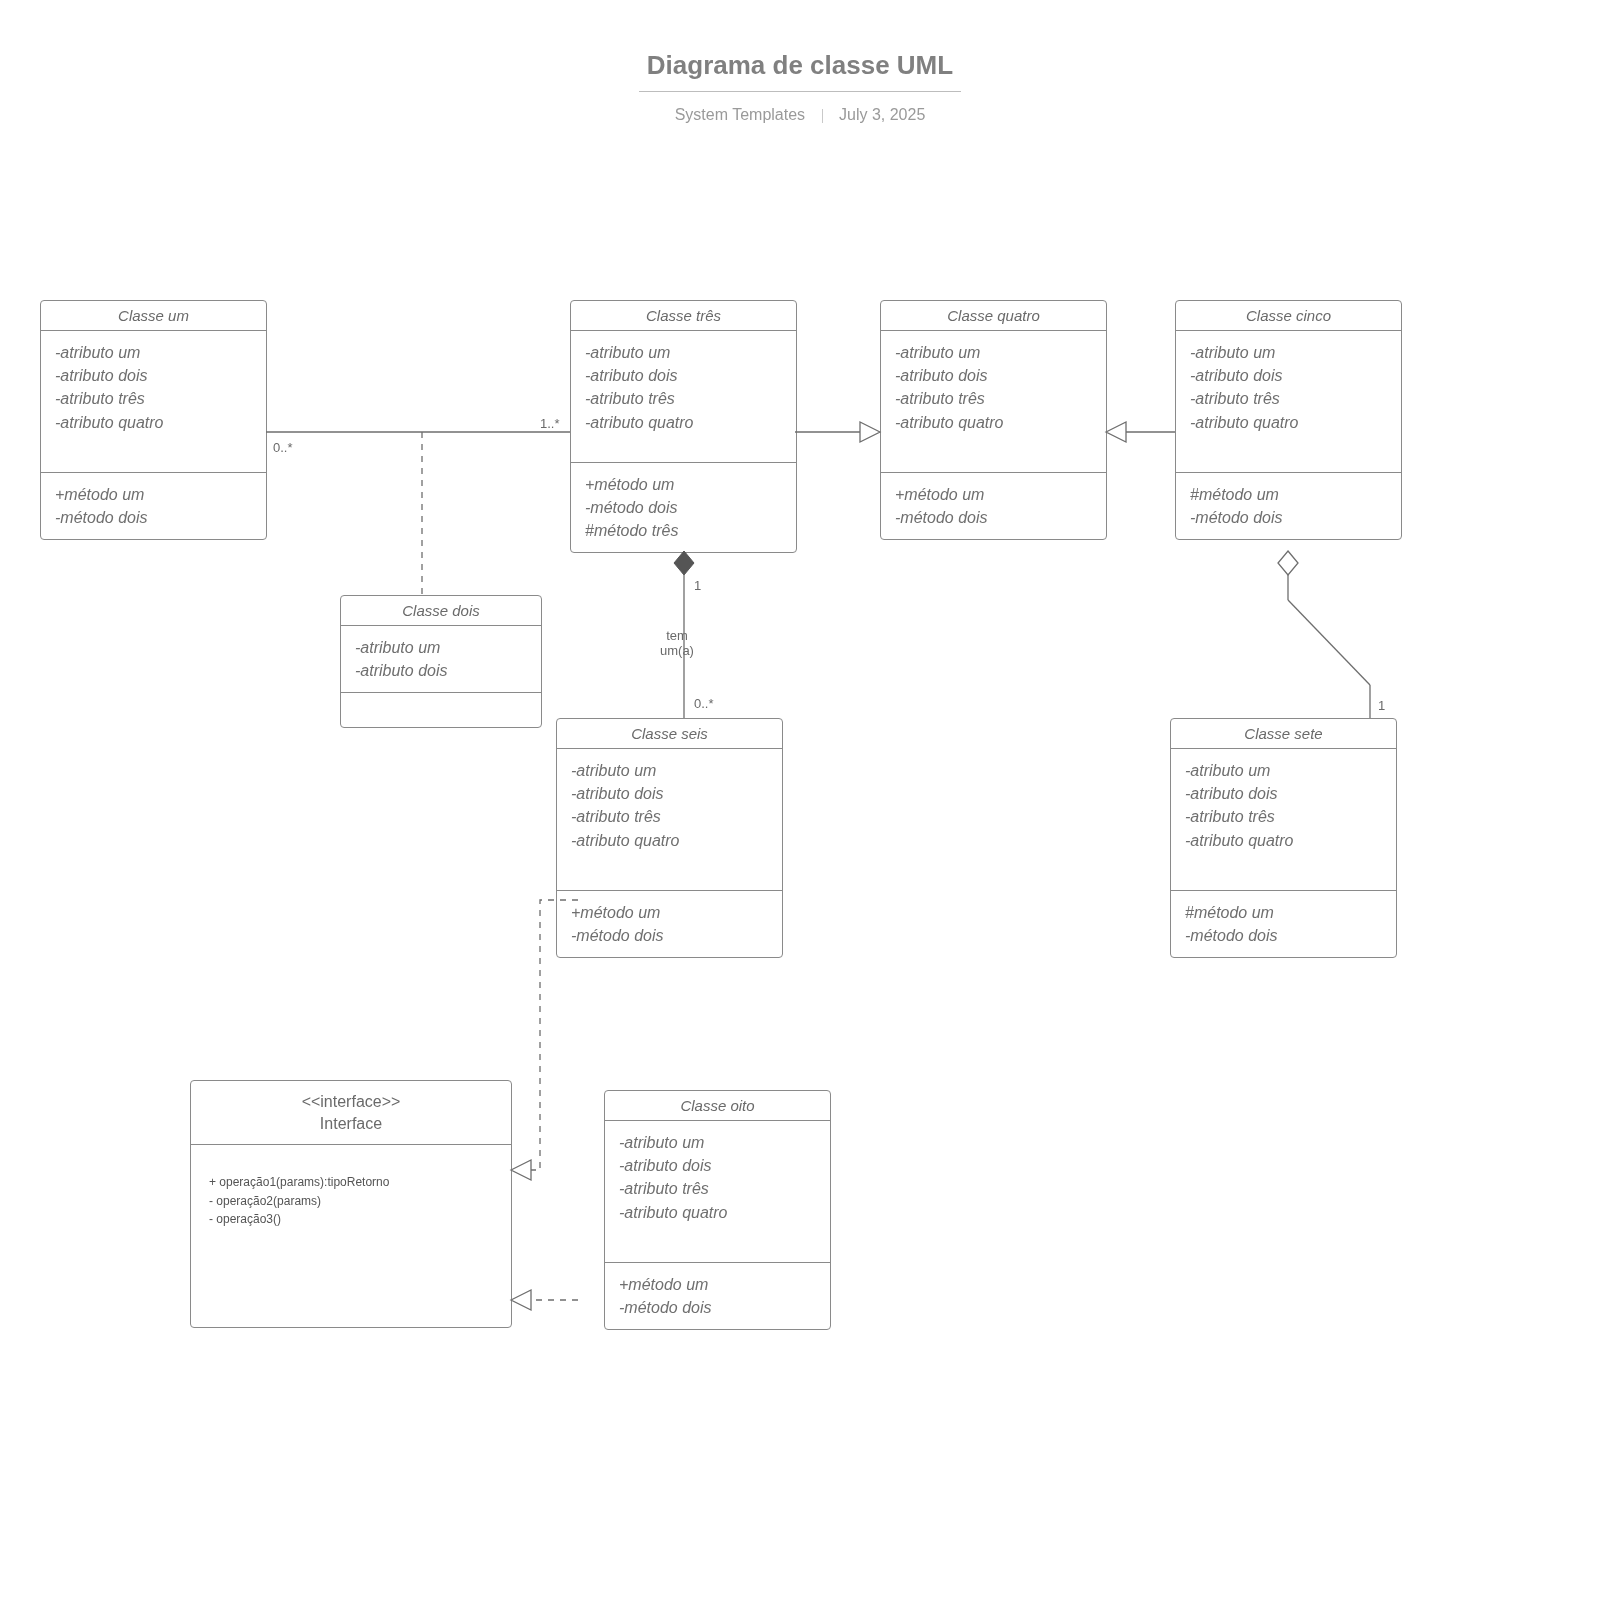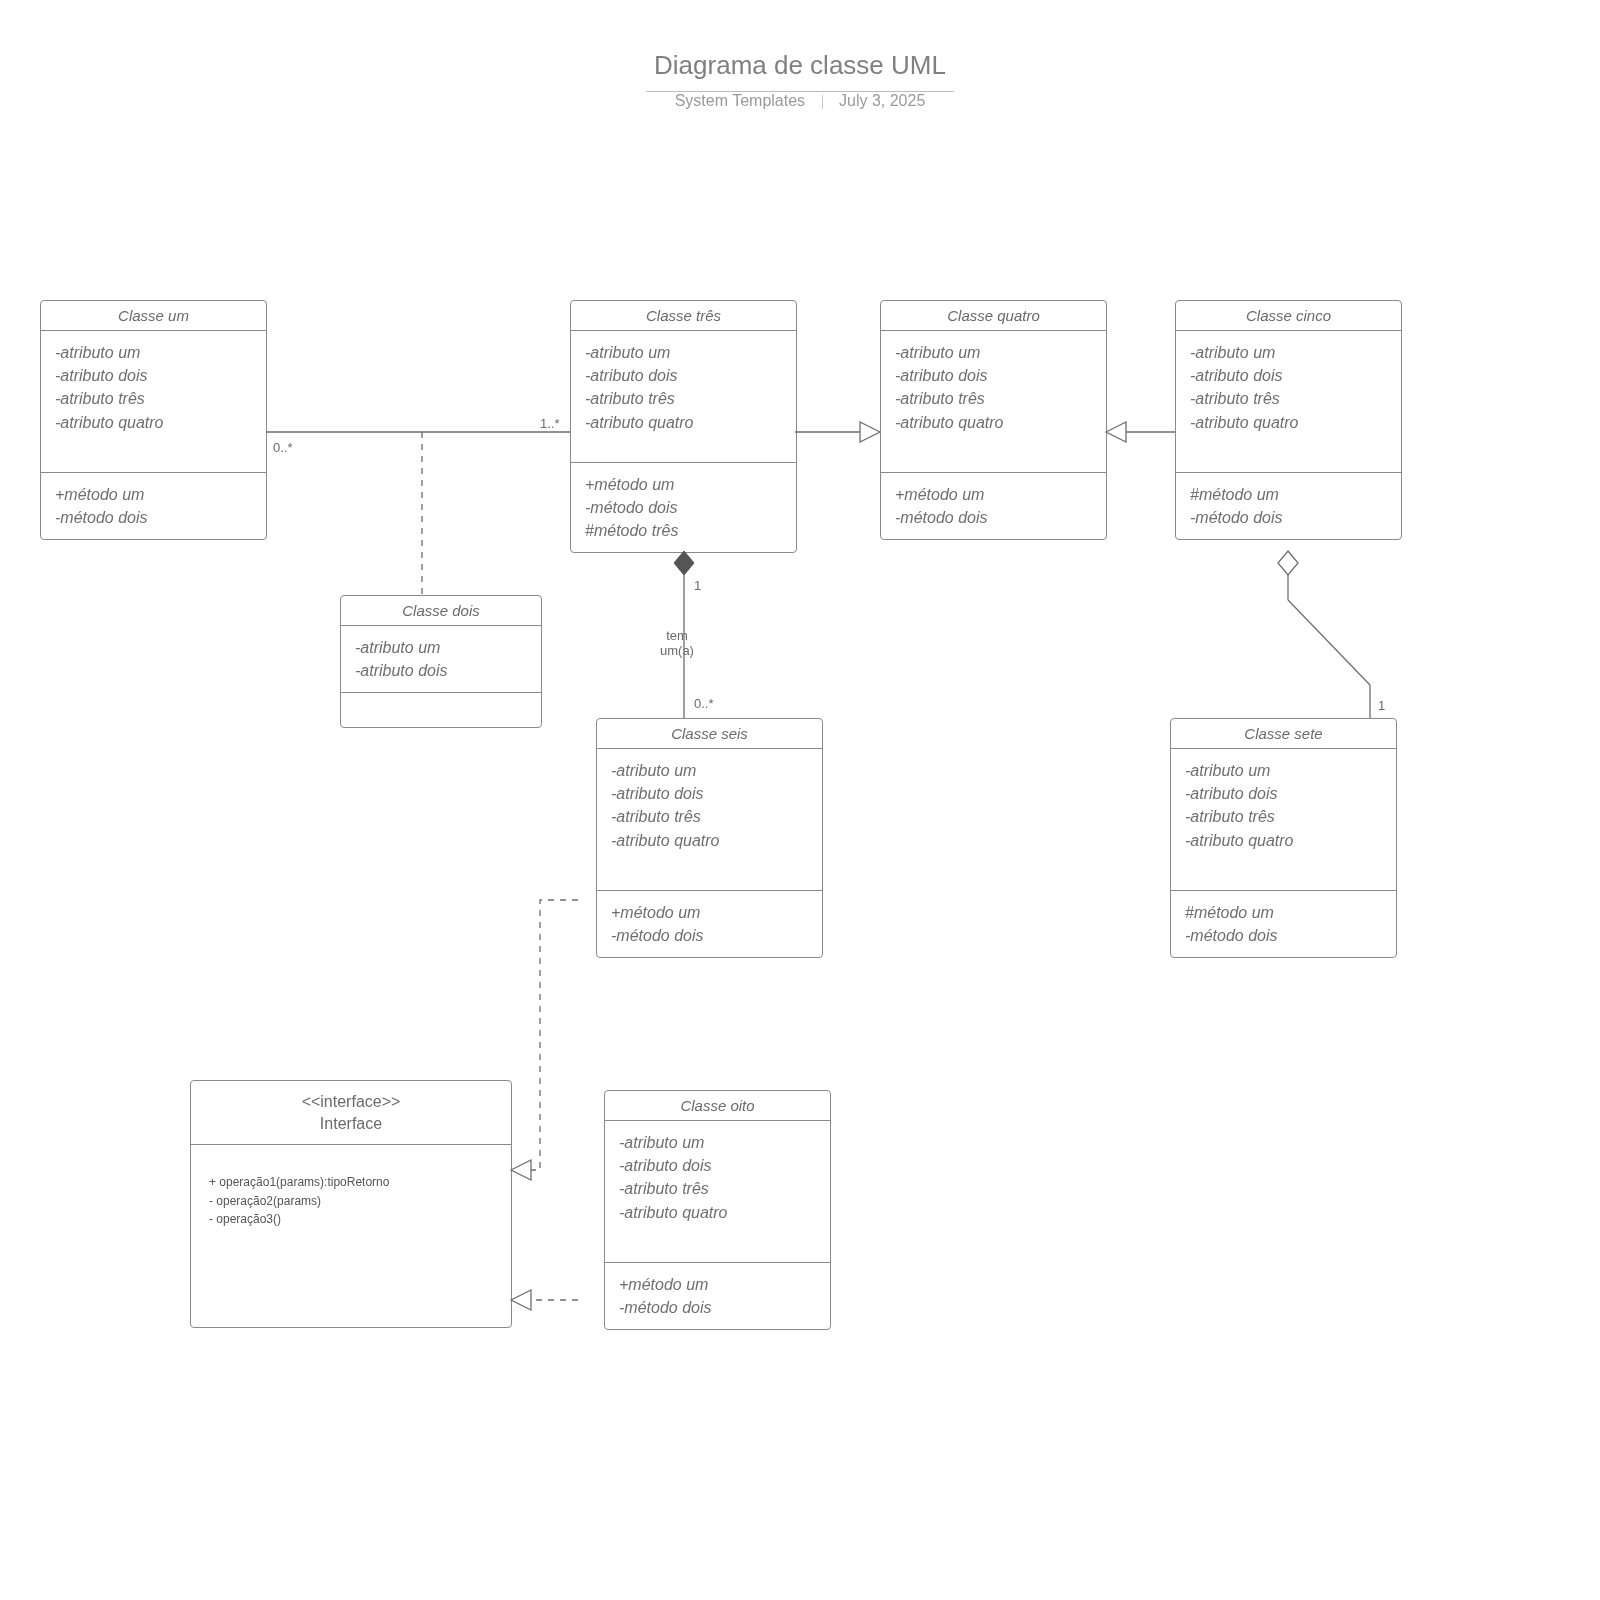--- a/index.html
+++ b/index.html
@@ -1,19 +1,19 @@
 <!DOCTYPE html>
 <html><head>
 <meta charset="utf-8">
 <style>
   html,body{margin:0;padding:0;width:1600px;height:1600px;background:#fff;font-family:"Helvetica Neue",Arial,sans-serif;color:#5e5e5e}
   .canvas{position:relative;width:1600px;height:1600px}
   .title-block{position:absolute;left:0;right:0;top:50px;text-align:center}
-  .title{font-size:26px;font-weight:400;color:#808080;display:inline-block;padding:0 8px 10px 8px;border-bottom:1px solid #bdbdbd}
-  .subtitle{font-size:16px;color:#9a9a9a}
+  .title{font-size:26px;font-weight:700;color:#808080;display:inline-block;padding:0 8px 10px 8px;border-bottom:1px solid #bdbdbd}
+  .subtitle{margin-top:14px;font-size:16px;color:#9a9a9a}
   .subtitle .sep{display:inline-block;width:1px;height:14px;background:#c9c9c9;vertical-align:middle;margin:0 12px}
   .class-box{position:absolute;border:1px solid #8a8a8a;border-radius:4px;background:#fff}
   .class-title{border-bottom:1px solid #8a8a8a;text-align:center;font-size:15px;font-style:italic;color:#6a6a6a;padding:6px 4px}
   .interface-title{border-bottom:1px solid #8a8a8a;text-align:center;font-size:16px;font-weight:400;color:#6a6a6a;padding:10px 4px 10px;line-height:1.35}
   .section{border-bottom:1px solid #8a8a8a;font-size:16px;font-style:italic;color:#6f6f6f;padding:10px 14px;line-height:1.45}
   .section:last-child{border-bottom:none}
   .tall{min-height:38px}
   .interface-ops{font-size:12px;font-style:normal;font-family:Arial,sans-serif;color:#545454;padding:28px 18px;line-height:1.55}
   svg.wires{position:absolute;left:0;top:0;pointer-events:none}
   .mlabel{position:absolute;font-size:13px;color:#6a6a6a}
@@ -95,21 +95,21 @@
 
   <div class="class-box" style="left:340px;top:595px;width:200px">
     <div class="class-title">Classe dois</div>
     <div class="section">
       <div>-atributo um</div>
       <div>-atributo dois</div>
     </div>
     <div class="section" style="height:14px"></div>
   </div>
 
-  <div class="class-box" style="left:596px;top:718px;width:225px">
+  <div class="class-box" style="left:556px;top:718px;width:225px">
     <div class="class-title">Classe seis</div>
     <div class="section">
       <div>-atributo um</div>
       <div>-atributo dois</div>
       <div>-atributo três</div>
       <div>-atributo quatro</div>
       <div style="height:28px"></div>
     </div>
     <div class="section">
       <div>+método um</div>

